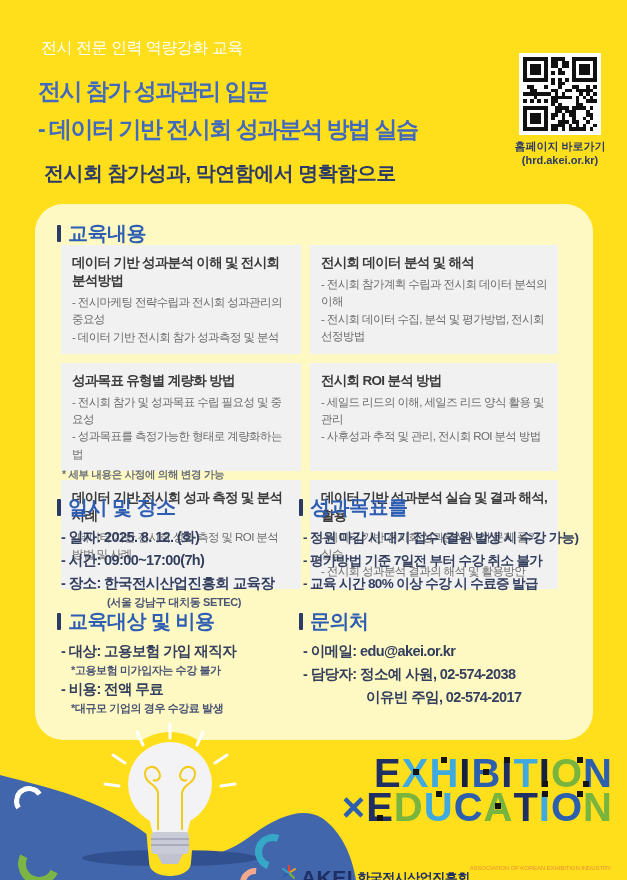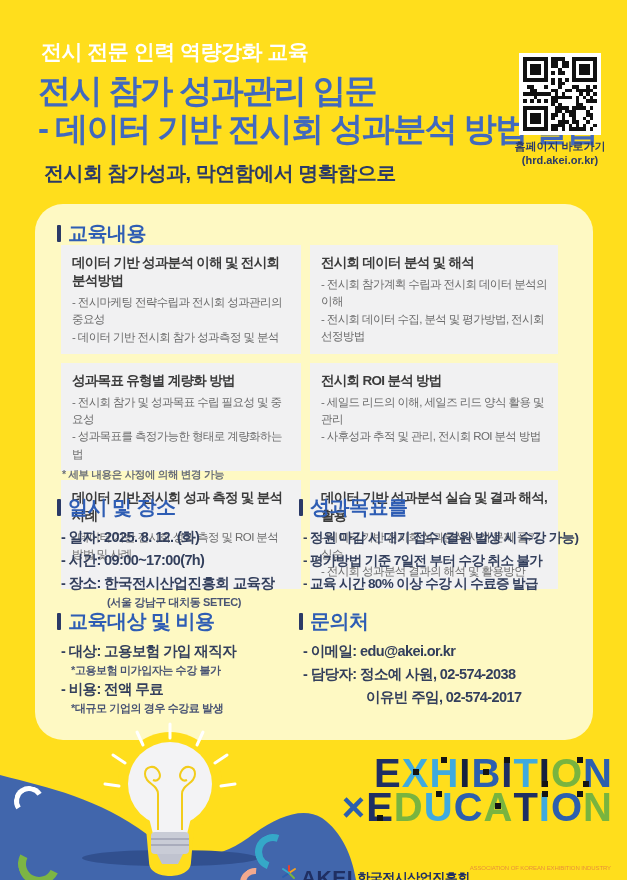--- a/index.html
+++ b/index.html
@@ -2,22 +2,22 @@
 <html><head>
 <meta charset="utf-8">
 <style>
   html,body{margin:0;padding:0;background:#888;}
   .poster{
     position:relative;width:627px;height:880px;margin:0 auto;
     background:#FFDE1C;overflow:hidden;
     font-family:"Liberation Sans","DejaVu Sans",sans-serif;
   }
   
-  .eyebrow{position:absolute;left:41px;top:38px;font-size:21px;font-weight:700;color:#FFFFFF;letter-spacing:-0.5px;}
-  .title{position:absolute;left:38px;top:72px;font-size:33px;line-height:38px;font-weight:800;color:#4169BE;letter-spacing:-1.5px;}
+  .eyebrow{position:absolute;left:41px;top:38px;font-size:16px;font-weight:400;color:#FFFFFF;letter-spacing:-0.5px;}
+  .title{position:absolute;left:38px;top:72px;font-size:23px;line-height:38px;font-weight:800;color:#4169BE;letter-spacing:-1.5px;}
   .subtitle{position:absolute;left:44px;top:160px;font-size:20px;font-weight:800;color:#2B3A67;letter-spacing:-0.5px;}
   .qr-box{position:absolute;left:519px;top:53px;width:82px;height:82px;background:#FFFFFF;padding:4px;box-sizing:border-box;}
   .qr-box svg{width:100%;height:100%;display:block;}
   .qr-caption{position:absolute;left:494px;top:139px;width:132px;text-align:center;font-size:11px;line-height:14px;color:#2B3A67;font-weight:700;}
   
   .card{position:absolute;left:35px;top:204px;width:558px;height:536px;background:#fef9c3;border-radius:28px;}
   .sec-head{display:flex;align-items:center;gap:7px;font-size:20px;font-weight:800;color:#2E5DB4;letter-spacing:-0.5px;}
   .sec-head .bar{width:4px;height:17px;background:#2B3A67;border-radius:1px;}
   .h-curr{position:absolute;left:22px;top:16px;}
   .grid{position:absolute;left:26px;top:41px;width:556px;display:grid;grid-template-columns:240px 248px;gap:9px;}

